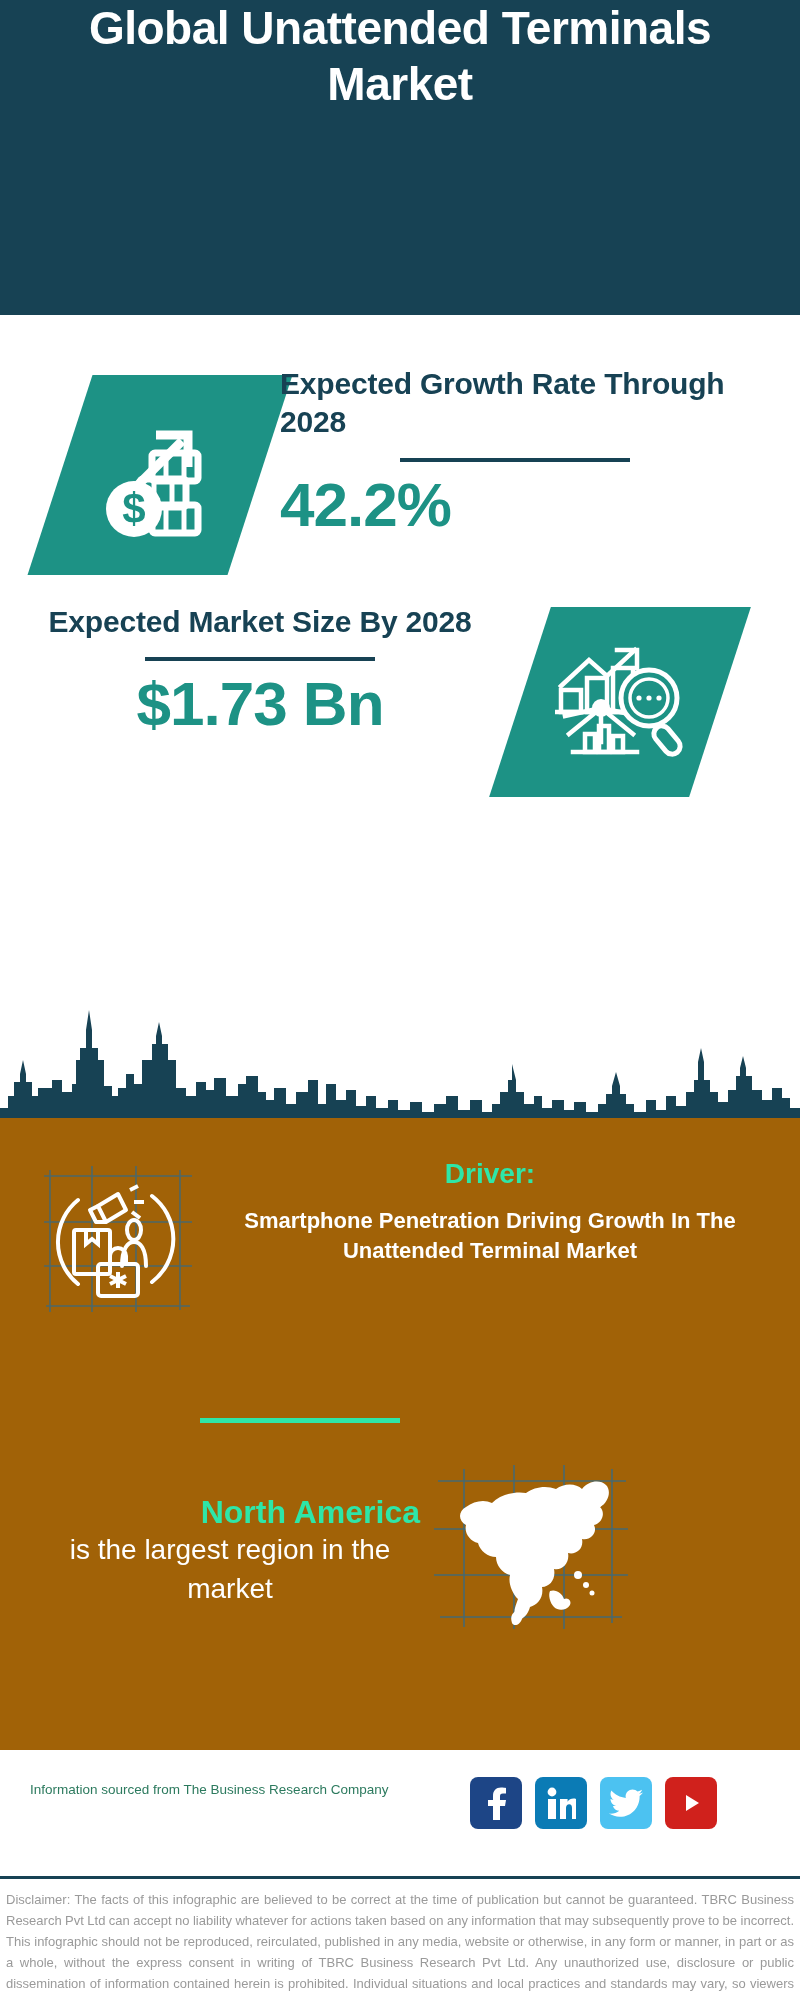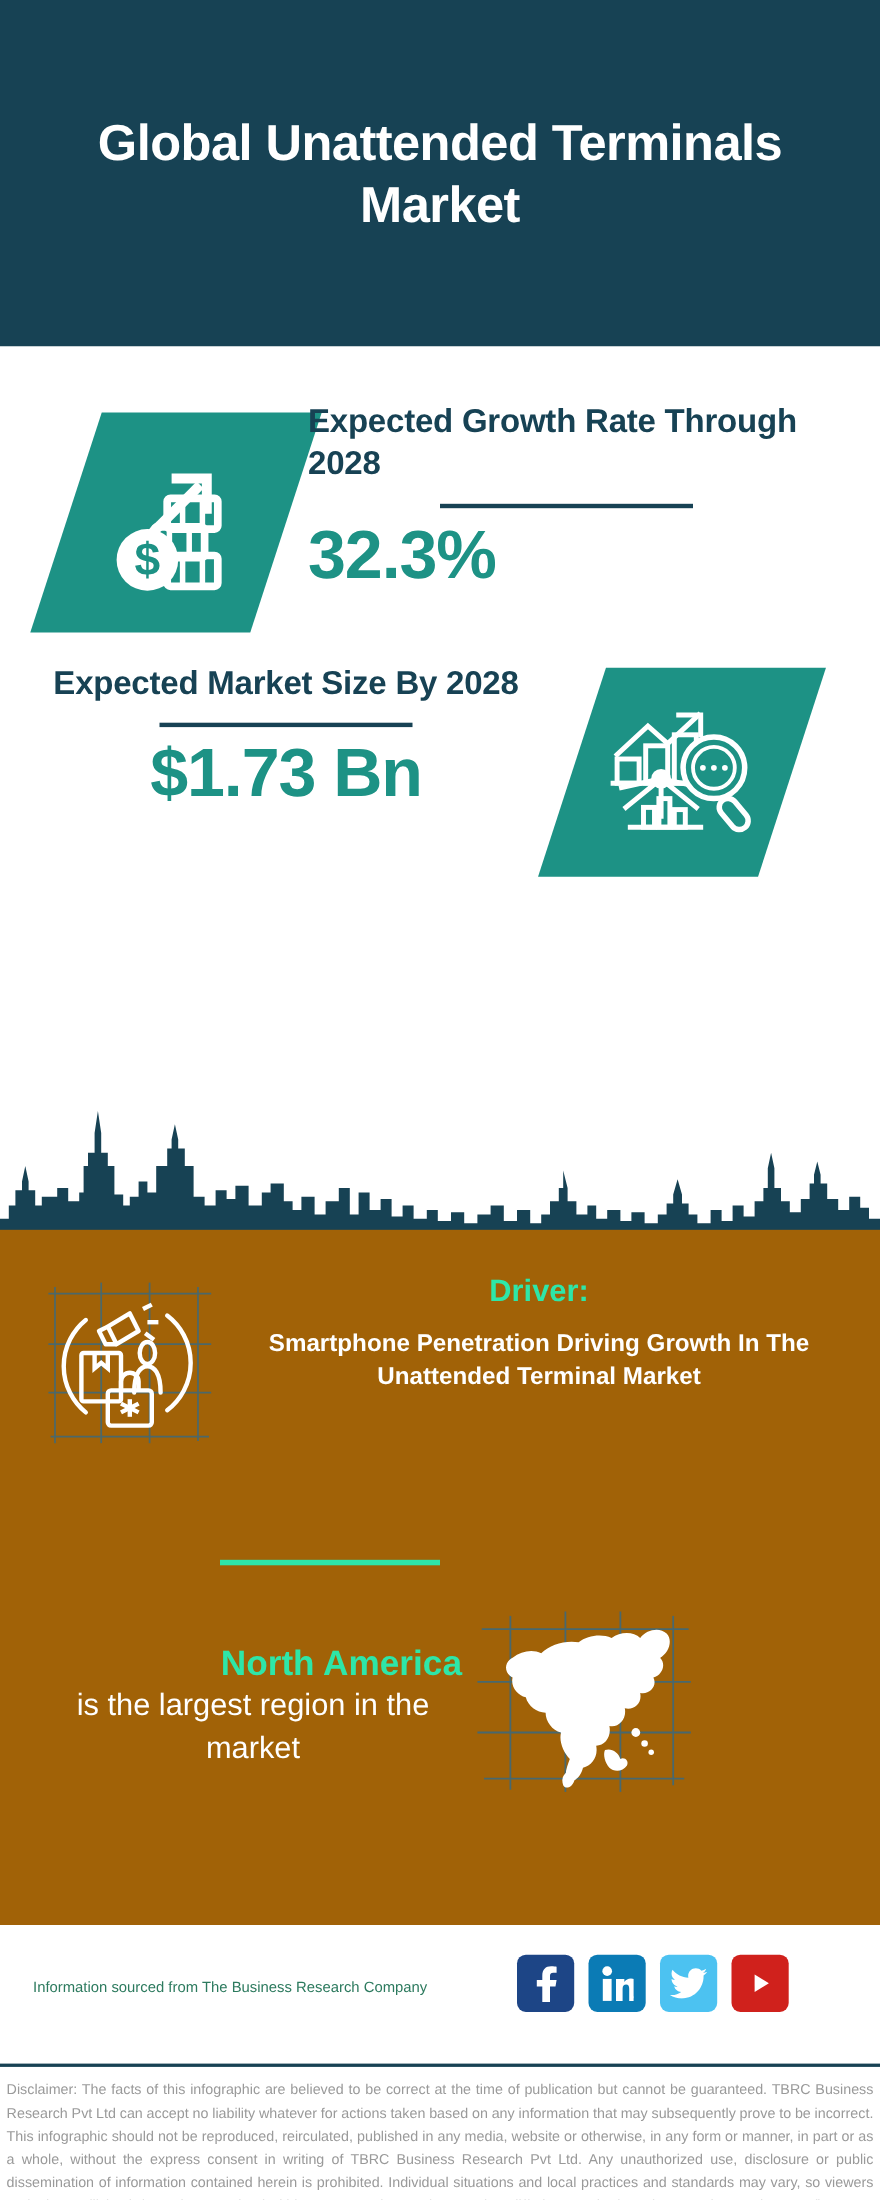--- a/index.html
+++ b/index.html
@@ -3,21 +3,21 @@
 <meta charset="utf-8">
 <style>
   * { margin:0; padding:0; box-sizing:border-box; }
   html,body { width:800px; height:2000px; background:#ffffff;
               font-family:"Liberation Sans", sans-serif; }
   .page { position:relative; width:800px; height:2000px; overflow:hidden; background:#fff; }
 
   
   .header {
     position:absolute; left:0; top:0; width:800px; height:315px;
-    background:#174254; display:flex; align-items:center; justify-content:center;
+    background:#174254; display:flex; justify-content:center;
   }
   .header-title {
     color:#ffffff; font-size:46px; line-height:1.22; font-weight:bold;
     text-align:center; letter-spacing:-0.5px; width:660px;
     font-family:"Liberation Sans", sans-serif;
   }
 
   
   .mid { position:absolute; left:0; top:315px; width:800px; height:800px; background:#fff; }
 
@@ -67,21 +67,21 @@
   .region-row { position:absolute; left:0; top:345px; width:800px; height:210px; }
   .region-text { position:absolute; left:40px; top:30px; width:380px; text-align:center; }
   .region-name { color:#2ee6a8; font-size:32px; font-weight:bold; line-height:1.2;text-align:right; }
   .region-sub { color:#ffffff; font-size:28px; line-height:1.38; font-weight:normal; }
   .map-box { position:absolute; left:430px; top:0px; width:200px; height:170px; }
 
   
   .footer {
     position:absolute; left:0; top:1750px; width:800px; height:125px; background:#ffffff;
   }
-  .src-text { position:absolute; left:30px; top:45px; width:430px; color:#2c7a5e;
+  .src-text { position:absolute; left:30px; top:28px; width:430px; color:#2c7a5e;
               font-size:13.5px; line-height:1.75; }
   .socials { position:absolute; left:470px; top:27px; display:flex; gap:13px; }
   .soc { width:52px; height:52px; border-radius:8px; display:flex;
          align-items:center; justify-content:center; }
   .soc.fb { background:#1d4586; }
   .soc.li { background:#0b7bb5; }
   .soc.tw { background:#4cc2f1; }
   .soc.yt { background:#d0211c; }
 
   
@@ -126,21 +126,21 @@
             </g>
 
             <circle cx="44" cy="104" r="28" fill="#ffffff"></circle>
             <text x="44" y="118" font-size="42" font-weight="bold" fill="#1d9285" text-anchor="middle" font-family="Liberation Sans, sans-serif">$</text>
           </svg>
         </div>
       </div>
       <div class="growth-text">
         <div class="kpi-label">Expected Growth Rate Through 2028</div>
         <div class="kpi-rule"></div>
-        <div class="kpi-value">32.3%</div>
+        <div class="kpi-value">42.2%</div>
       </div>
     </div>
 
     <div class="size-row">
       <div class="size-text">
         <div class="kpi-label">Expected Market Size By 2028</div>
         <div class="size-rule"></div>
         <div class="kpi-value">$1.73 Bn</div>
       </div>
       <div class="para-icon size-icon-box">

